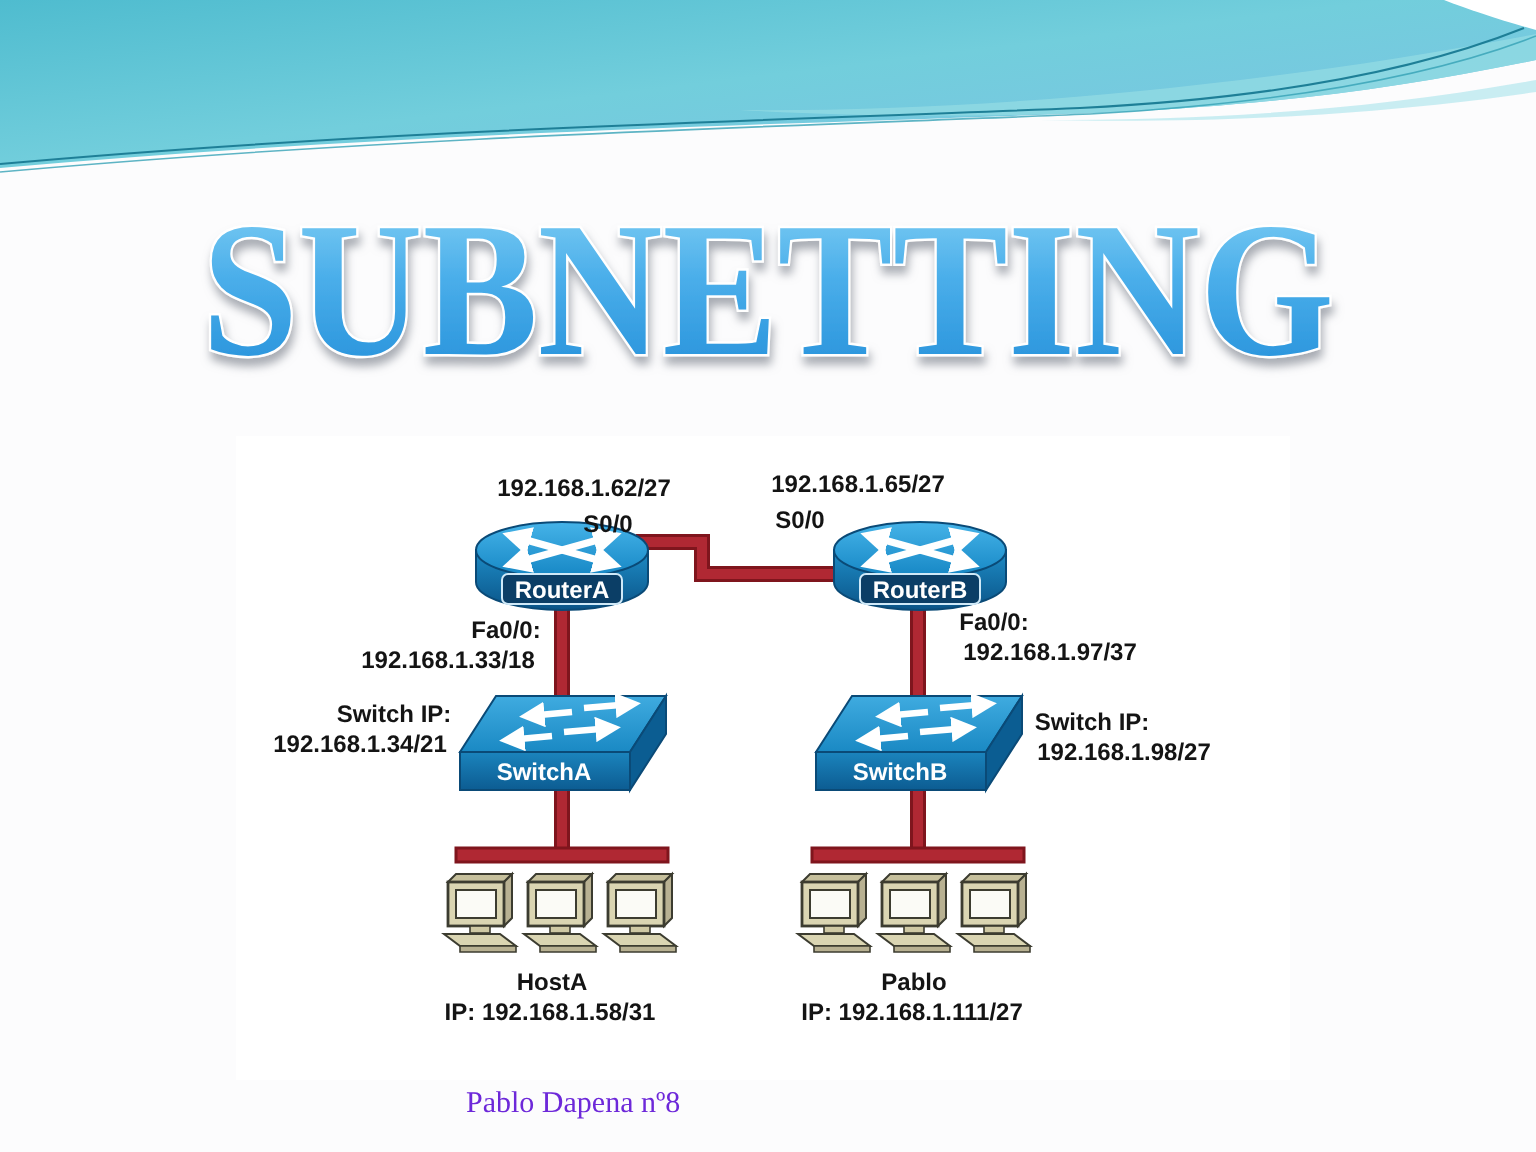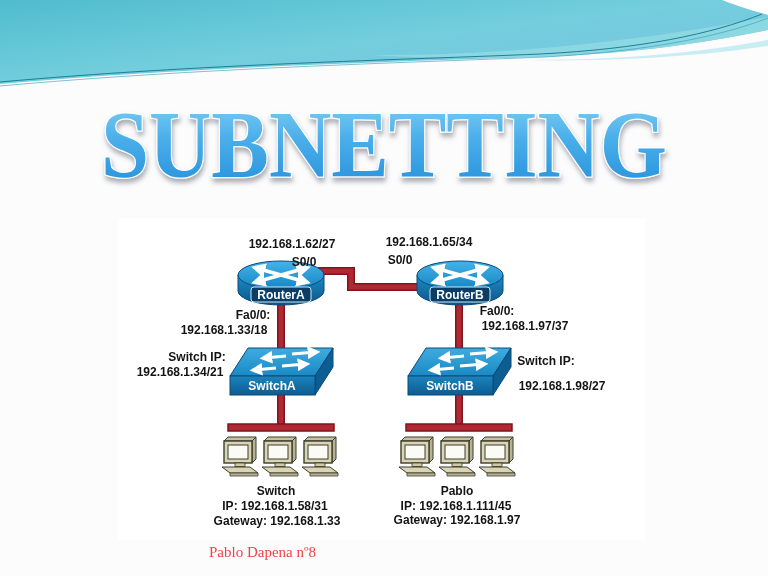--- a/index.html
+++ b/index.html
@@ -28,23 +28,23 @@
     white-space:nowrap;
     transform:translate(-50%,-50%);
     text-align:center;
   }
   .dlbl.big{font-size:12px;}
   .dev-label{
     font:bold 12px "Liberation Sans",sans-serif;
     fill:#ffffff;
   }
   .footer{
-    position:absolute;left:209px;top:544px;
+    position:absolute;left:233px;top:544px;
     font:15px "Liberation Serif","DejaVu Serif",serif;
-    color:#ef4444;
+    color:#6d28d9;
   }
 </style>
 </head>
 <body>
 
 <div class="slide">
 
   <svg class="banner" width="768" height="100" viewBox="0 0 768 100">
     <defs>
       <linearGradient id="tealGrad" x1="0" y1="0" x2="1" y2="0.9">
@@ -165,37 +165,35 @@
       </g>
       <g>
         <use href="#pc" x="281" y="219"></use>
         <use href="#pc" x="321" y="219"></use>
         <use href="#pc" x="361" y="219"></use>
       </g>
     </svg>
 
     <div class="dlbl big" style="left:174px;top:26px">192.168.1.62/27</div>
     <div class="dlbl big" style="left:186px;top:44px">S0/0</div>
-    <div class="dlbl big" style="left:311px;top:24px">192.168.1.65/34</div>
+    <div class="dlbl big" style="left:311px;top:24px">192.168.1.65/27</div>
     <div class="dlbl big" style="left:282px;top:42px">S0/0</div>
 
     <div class="dlbl" style="left:135px;top:97px">Fa0/0:</div>
     <div class="dlbl" style="left:106px;top:112px">192.168.1.33/18</div>
     <div class="dlbl" style="left:379px;top:93px">Fa0/0:</div>
     <div class="dlbl" style="left:407px;top:108px">192.168.1.97/37</div>
 
     <div class="dlbl" style="left:79px;top:139px">Switch IP:</div>
     <div class="dlbl" style="left:62px;top:154px">192.168.1.34/21</div>
     <div class="dlbl" style="left:428px;top:143px">Switch IP:</div>
-    <div class="dlbl" style="left:444px;top:168px">192.168.1.98/27</div>
+    <div class="dlbl" style="left:444px;top:158px">192.168.1.98/27</div>
 
-    <div class="dlbl" style="left:158px;top:273px">Switch</div>
+    <div class="dlbl" style="left:158px;top:273px">HostA</div>
     <div class="dlbl" style="left:157px;top:288px">IP: 192.168.1.58/31</div>
-    <div class="dlbl" style="left:159px;top:303px">Gateway: 192.168.1.33</div>
 
     <div class="dlbl" style="left:339px;top:273px">Pablo</div>
-    <div class="dlbl" style="left:338px;top:288px">IP: 192.168.1.111/45</div>
-    <div class="dlbl" style="left:339px;top:302px">Gateway: 192.168.1.97</div>
+    <div class="dlbl" style="left:338px;top:288px">IP: 192.168.1.111/27</div>
   </div>
 
   <div class="footer">Pablo Dapena nº8</div>
 
 </div>
 
 </body></html>

